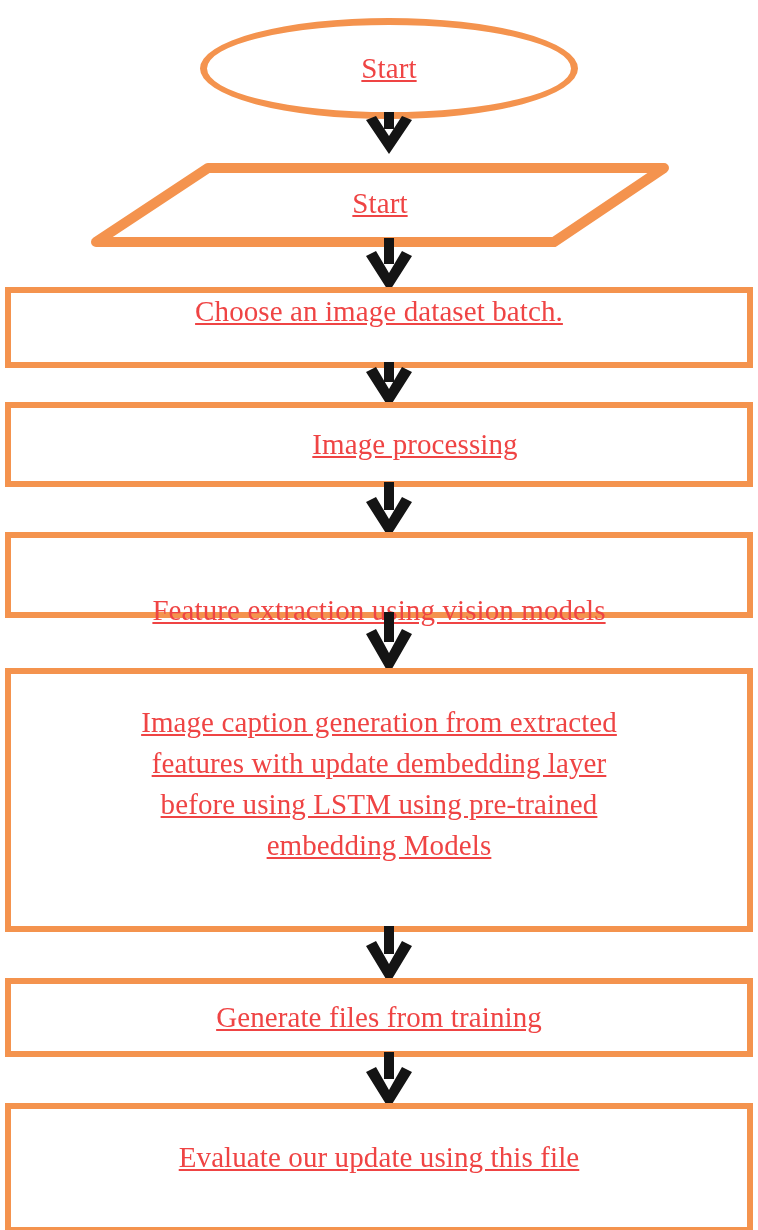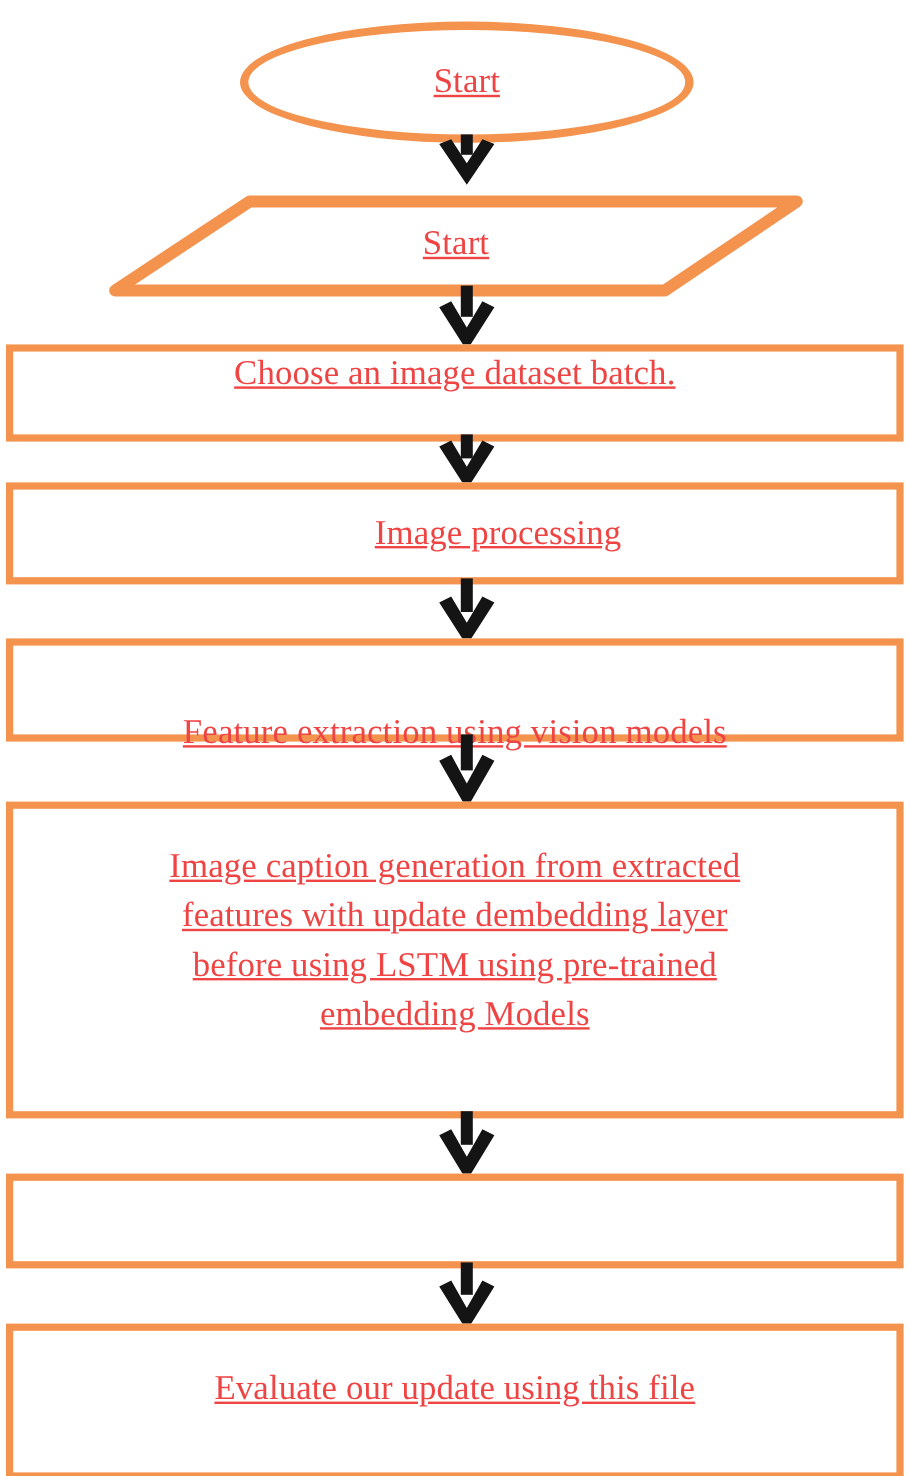--- a/index.html
+++ b/index.html
@@ -196,20 +196,21 @@
   <div class="arrow a6">
     <svg class="shape-svg" viewBox="0 0 54 58" width="54" height="58" preserveAspectRatio="none">
       <g fill="#141414">
         <path d="M22 0 H32 V28 H22 Z"></path>
         <path d="M4 20 L27 58 L50 20 L40 15 L27 38 L14 15 Z"></path>
       </g>
     </svg>
   </div>
 
   <div class="process box5"></div>
+  <div class="node-text process-label lbl5">Generate files from training</div>
 
   <div class="arrow a7">
     <svg class="shape-svg" viewBox="0 0 54 57" width="54" height="57" preserveAspectRatio="none">
       <g fill="#141414">
         <path d="M22 0 H32 V27 H22 Z"></path>
         <path d="M4 20 L27 57 L50 20 L40 15 L27 38 L14 15 Z"></path>
       </g>
     </svg>
   </div>
 

